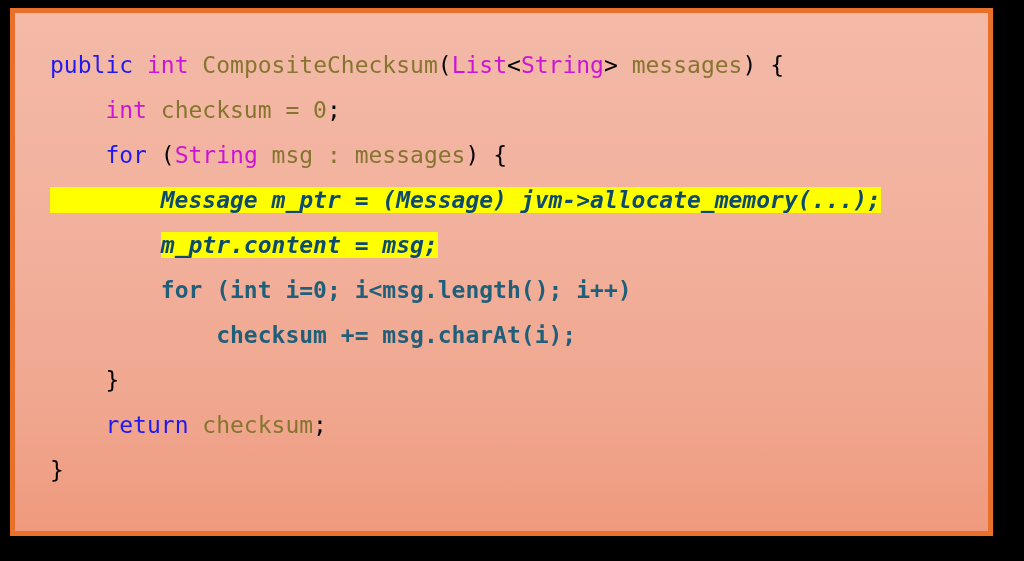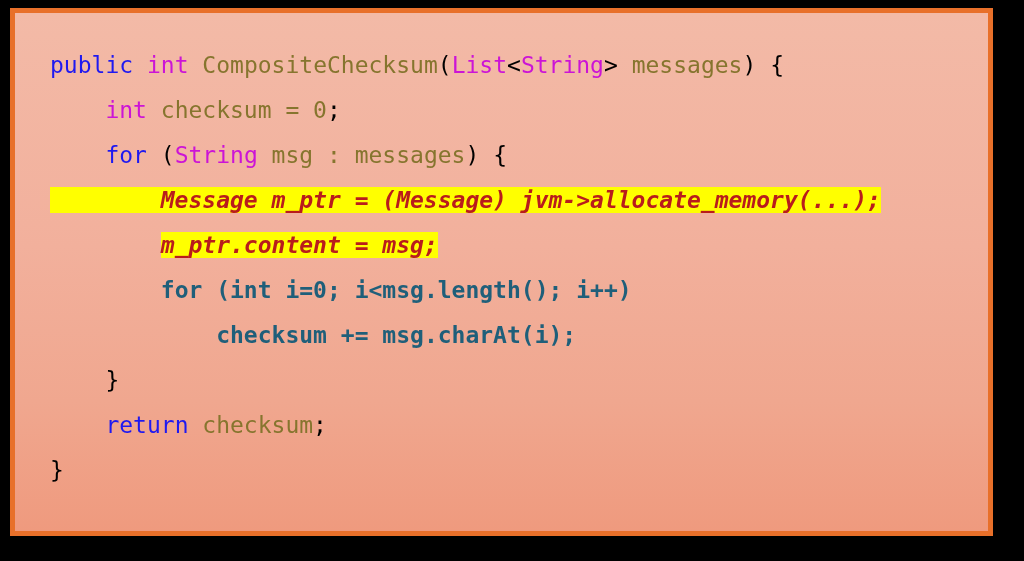--- a/index.html
+++ b/index.html
@@ -56,21 +56,21 @@
   }
 
   
   .kw      { color: #1f19f0; }       
   .type    { color: #cc14d6; }       
   .ident   { color: #86752e; }       
   .punc    { color: #000000; }
 
   
   .ghost {
-    color: #b91c1c;
+    color: #0c4a6e;
     font-style: italic;
     font-weight: bold;
   }
   .hl {
     background: #ffff00;
   }
 
   
   .inner {
     color: #1f5f7a;

